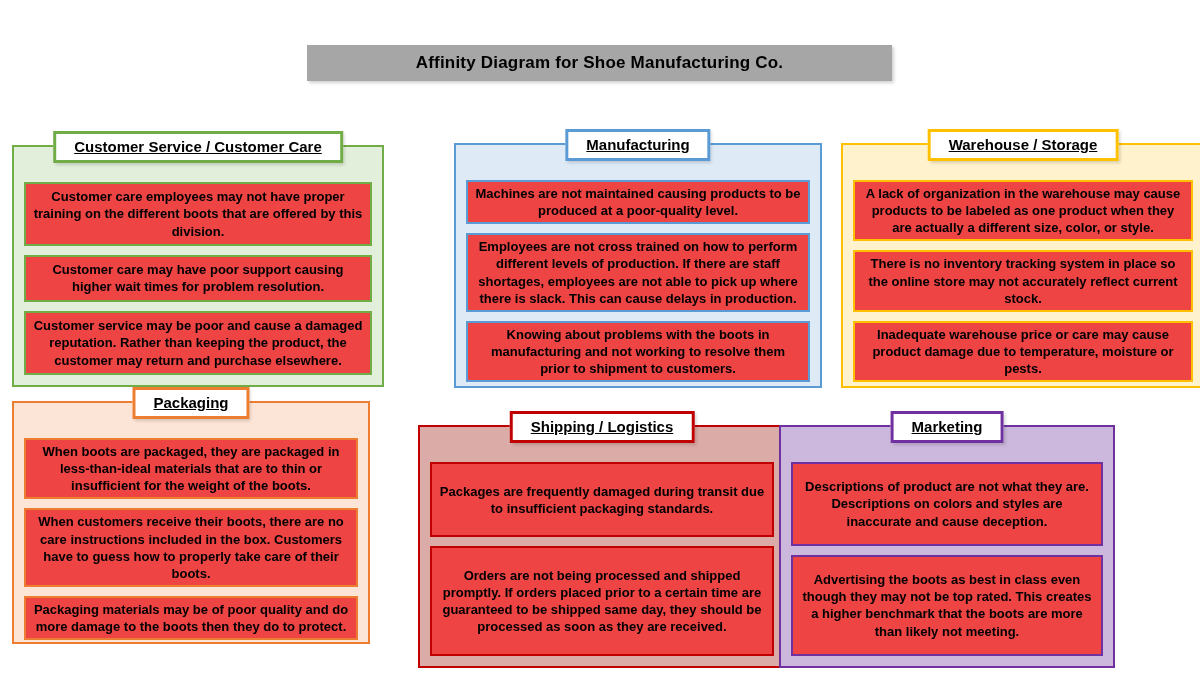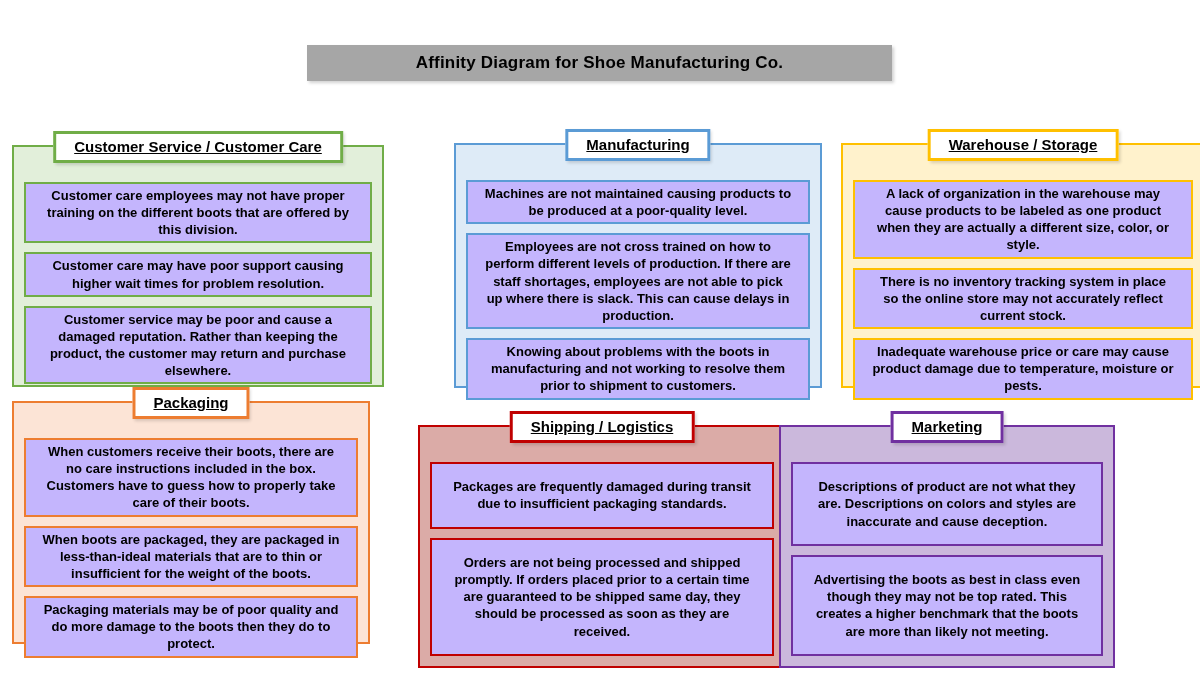--- a/index.html
+++ b/index.html
@@ -56,26 +56,26 @@
     font-size: 15px; font-weight: 700; color: #000000; text-decoration: underline;
   }
   .panel-body {
     position: absolute;
     left: 0; right: 0; top: 0; bottom: 0;
     display: flex; flex-direction: column;
     gap: 9px;
     padding: 35px 10px 10px 10px;
   }
   .card {
-    background: #c4b5fd;
+    background: #ef4444;
     border: 2px solid var(--accent);
     flex: 1 1 auto;
     display: flex; align-items: center; justify-content: flex-end;
     text-align: center;
-    padding: 3px 16px;
+    padding: 3px 7px;
   }
   .card span {
     font-size: 13px; font-weight: 600; line-height: 1.32; color: #000000;
   }
 </style>
 </head>
 <body>
 
 <div class="board">
 
@@ -133,24 +133,24 @@
         </div>
     </div>
   </section>
 
   <section class="panel p3" style="--accent: #ED7D31; --fill: #FCE4D6;">
     <div class="panel-header">
       <span>Packaging</span>
     </div>
     <div class="panel-body">
       <div class="card">
-          <span>When customers receive their boots, there are no care instructions included in the box. Customers have to guess how to properly take care of their boots.</span>
+          <span>When boots are packaged, they are packaged in less-than-ideal materials that are to thin or insufficient for the weight of the boots.</span>
         </div>
       <div class="card">
-          <span>When boots are packaged, they are packaged in less-than-ideal materials that are to thin or insufficient for the weight of the boots.</span>
+          <span>When customers receive their boots, there are no care instructions included in the box. Customers have to guess how to properly take care of their boots.</span>
         </div>
       <div class="card">
           <span>Packaging materials may be of poor quality and do more damage to the boots then they do to protect.</span>
         </div>
     </div>
   </section>
 
   <section class="panel p4" style="--accent: #C00000; --fill: #DBABA7;">
     <div class="panel-header">
       <span>Shipping / Logistics</span>

